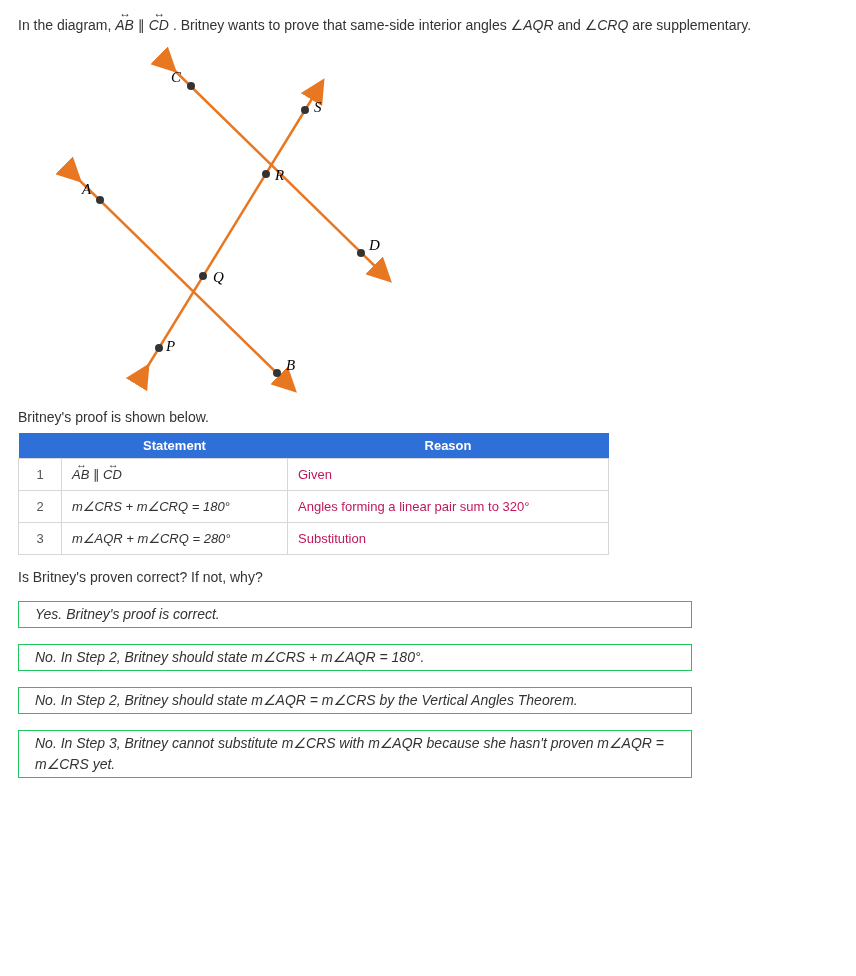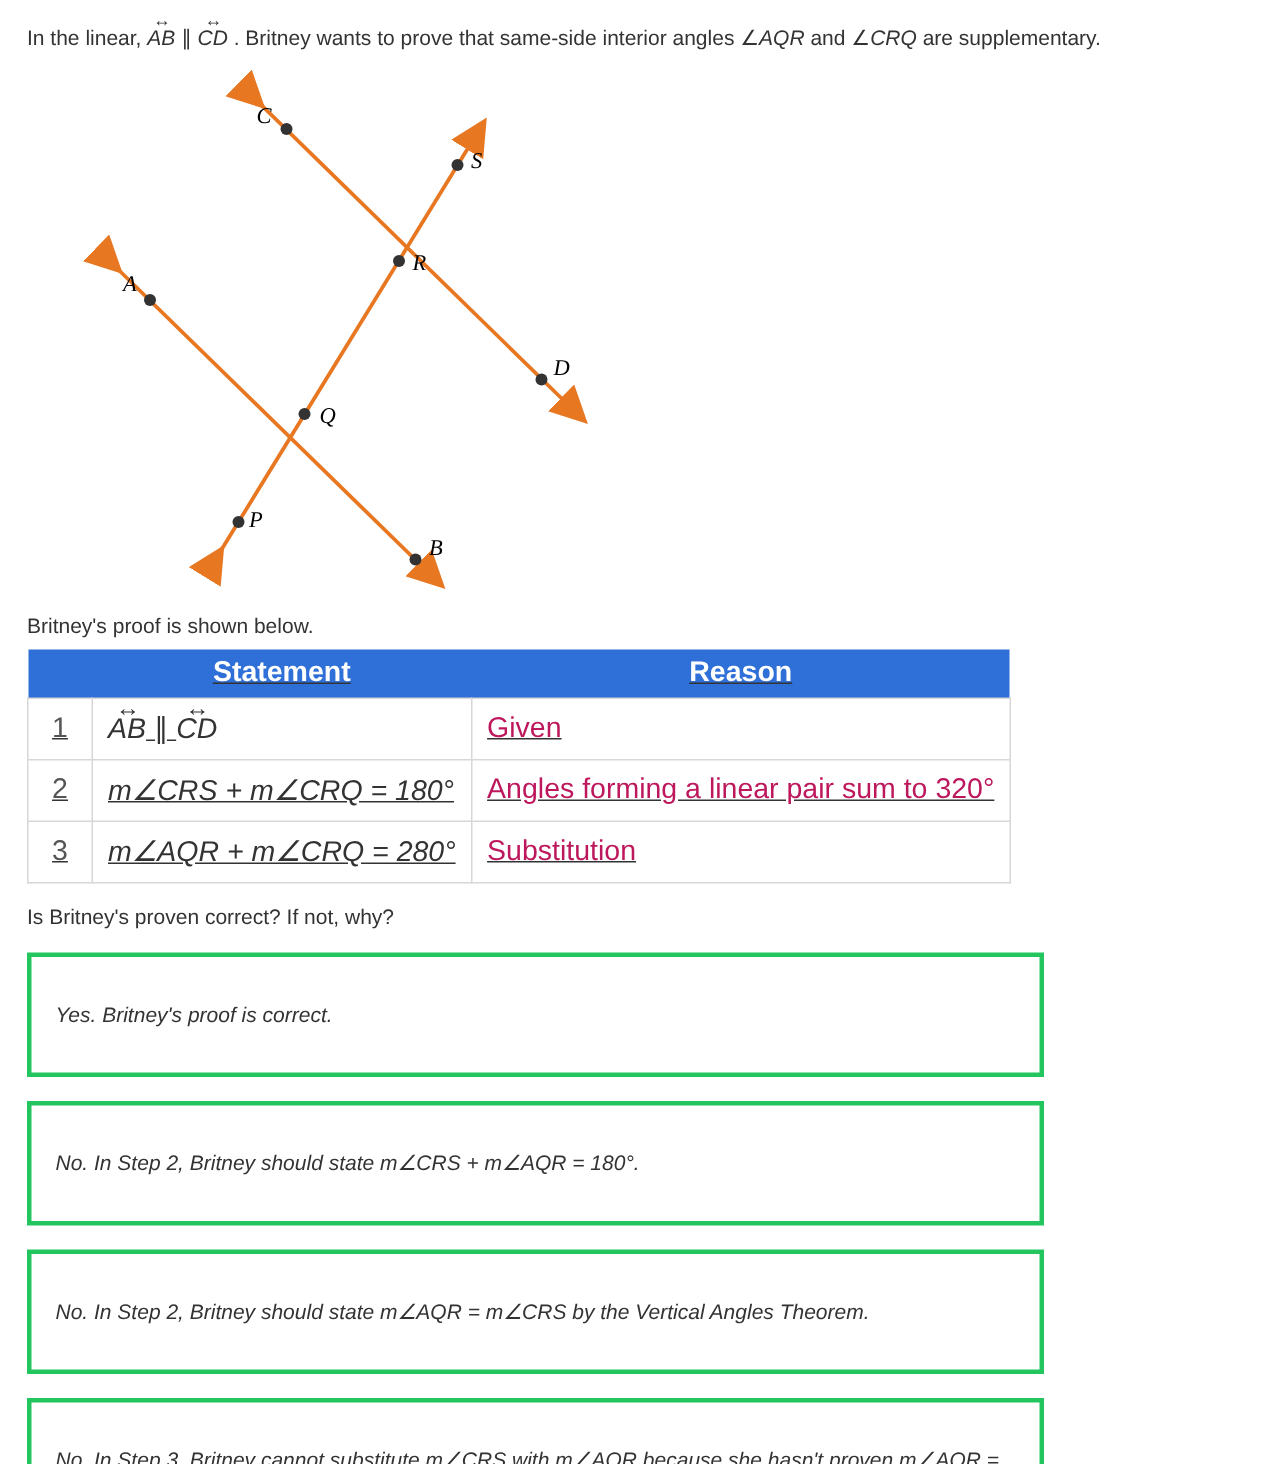--- a/index.html
+++ b/index.html
@@ -34,22 +34,21 @@
   .ital { font-style: italic; }
   .diagram {
     margin: 6px 0 12px 20px;
   }
   .subhead {
     margin: 10px 0 8px 0;
   }
   table.proof {
     border-collapse: collapse;
     margin: 0 0 14px 0;
-    font-size: 19px;
-    text-decoration: underline;
+    font-size: 13px;
   }
   table.proof th {
     background: #2f6fd8;
     color: #fff;
     font-weight: bold;
     padding: 5px 10px;
     text-align: center;
   }
   table.proof th.blank {
     width: 22px;
@@ -63,34 +62,34 @@
   }
   table.proof td.num {
     text-align: center;
     color: #555;
     width: 22px;
   }
   table.proof td.stmt { min-width: 205px; }
   table.proof td.reason { min-width: 300px; color:#be185d; }
   .question { margin: 14px 0 14px 0; }
   .option {
-    border: 3px solid #22c55e;
-    padding: 28px 16px;
+    border: 1px solid #22c55e;
+    padding: 2px 16px;
     margin: 16px 0 14px 0;
     max-width: 640px;
     line-height: 1.5;
     cursor: pointer;
     background:#fff;
   }
 </style>
 </head>
 <body>
 
 <div class="problem-text">
-  <span>In the linear, </span>
+  <span>In the diagram, </span>
   <span class="overline">AB</span>
   <span> ∥ </span>
   <span class="overline">CD</span>
   <span>. Britney wants to prove that same-side interior angles ∠</span><span class="ital">AQR</span>
   <span> and ∠</span><span class="ital">CRQ</span>
   <span> are supplementary.</span>
 </div>
 
 <div class="diagram">
 <svg width="360" height="350" viewBox="0 0 360 350">

